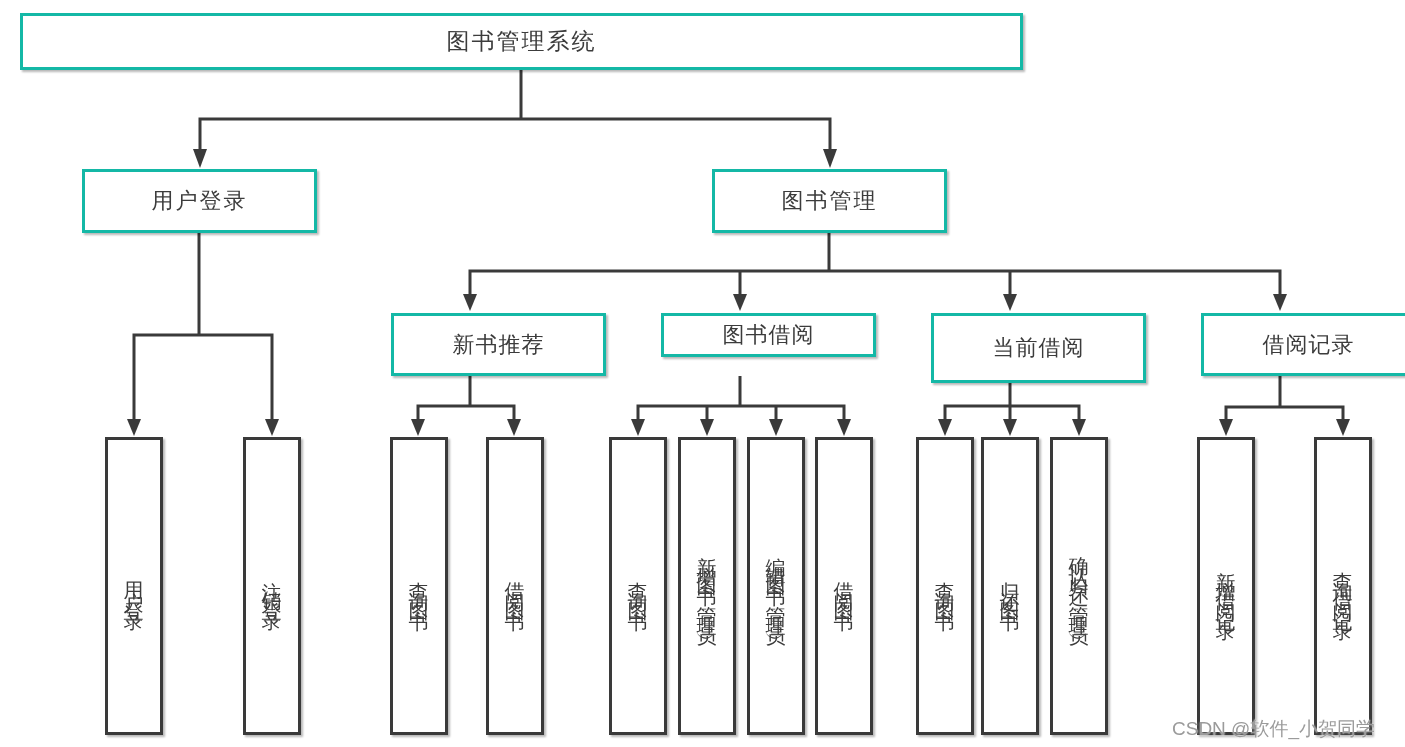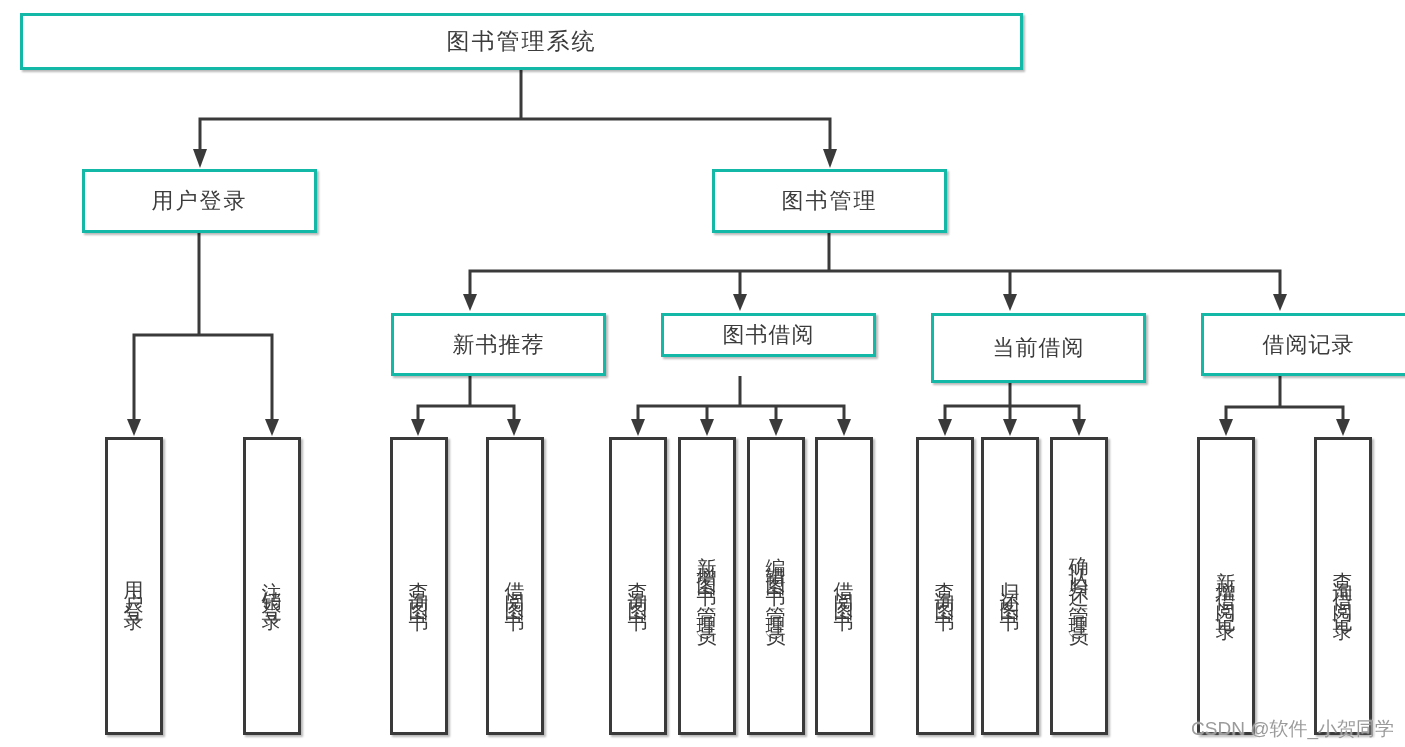--- a/index.html
+++ b/index.html
@@ -57,21 +57,20 @@
     font-size: 20px;
     letter-spacing: 10px;
     line-height: 1;
     white-space: nowrap;
   }
   .watermark {
     position: absolute;
     left: 1172px;
     top: 716px;
     width: 222px;
-    text-align: right;
     font-size: 19px;
     color: #9b9b9b;
     text-shadow: 0 0 2px #ffffff;
     white-space: nowrap;
   }
 </style>
 </head>
 <body>
 
 <div class="stage">

